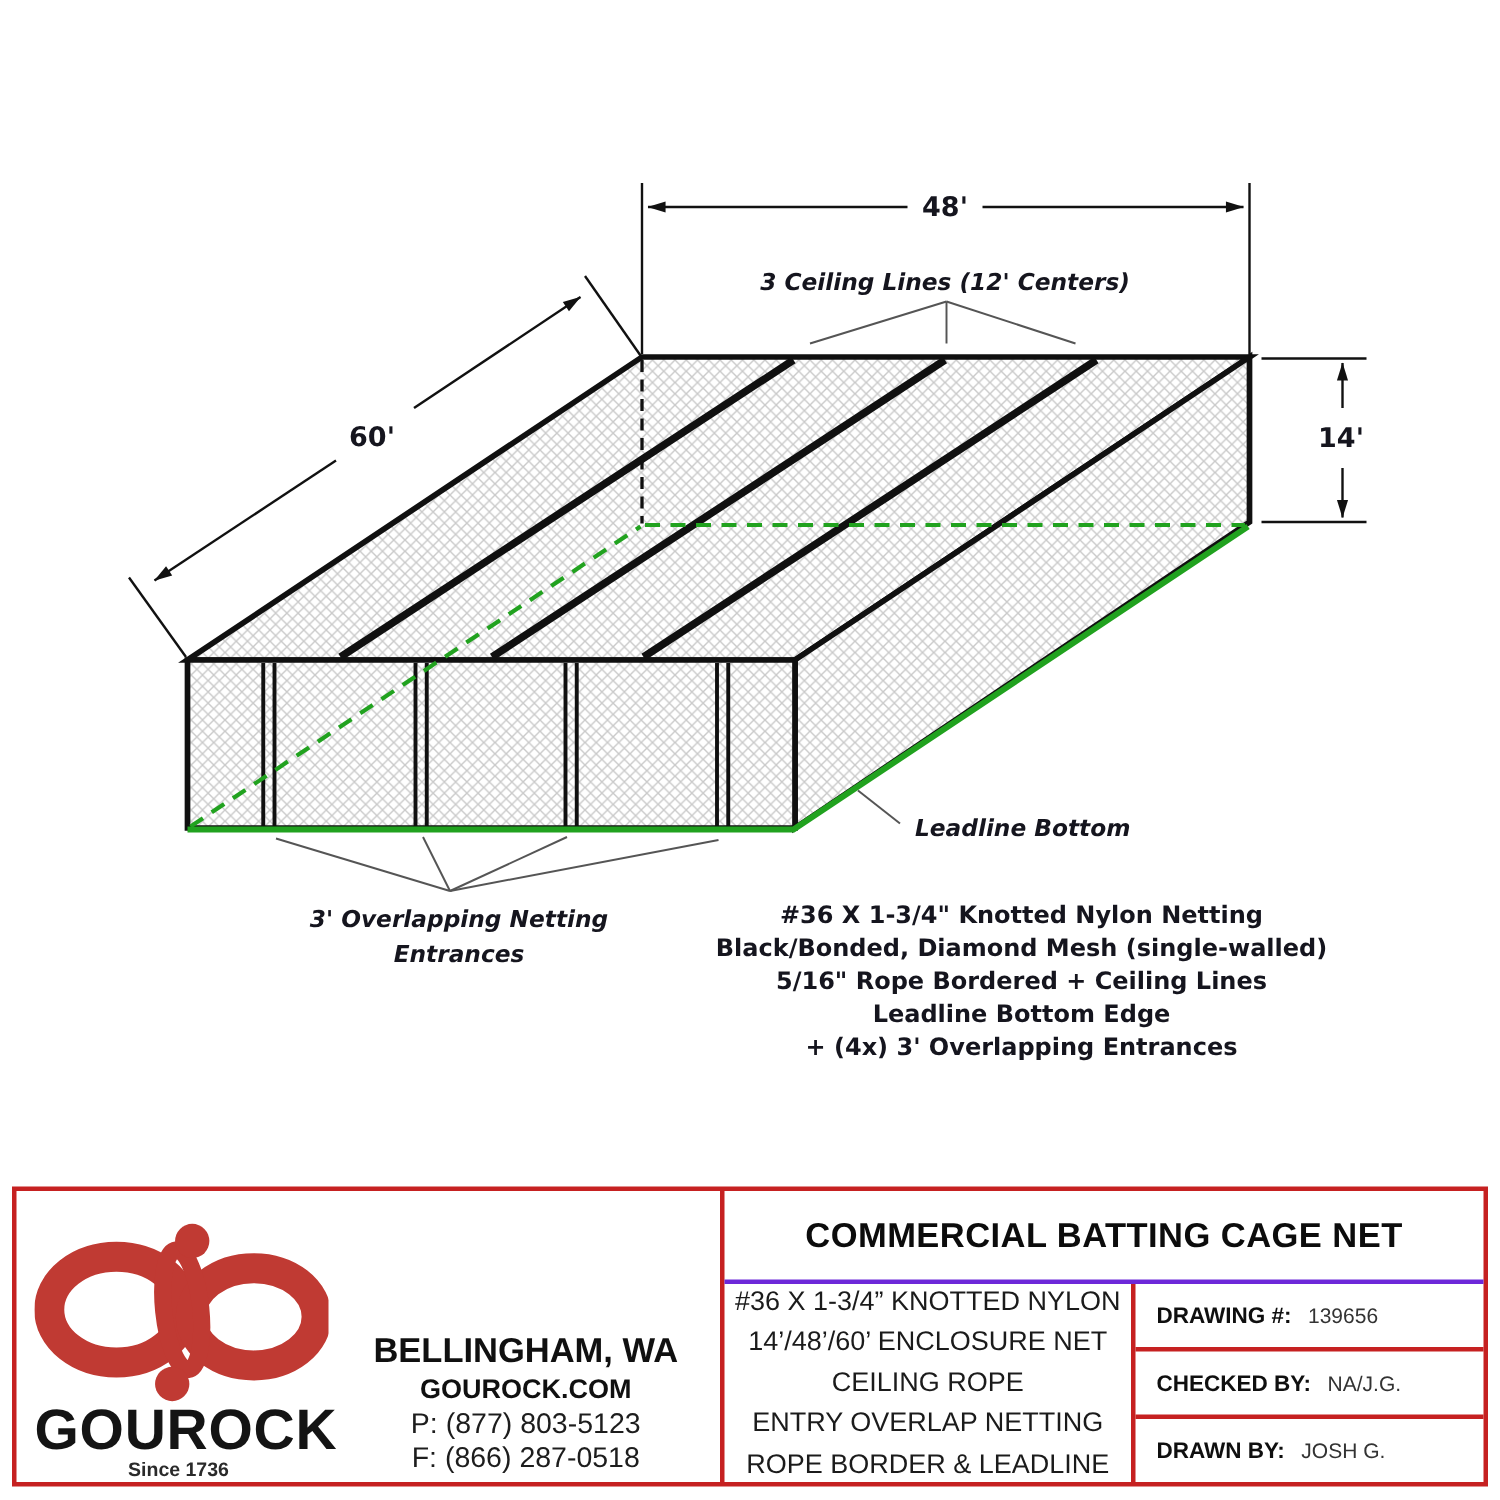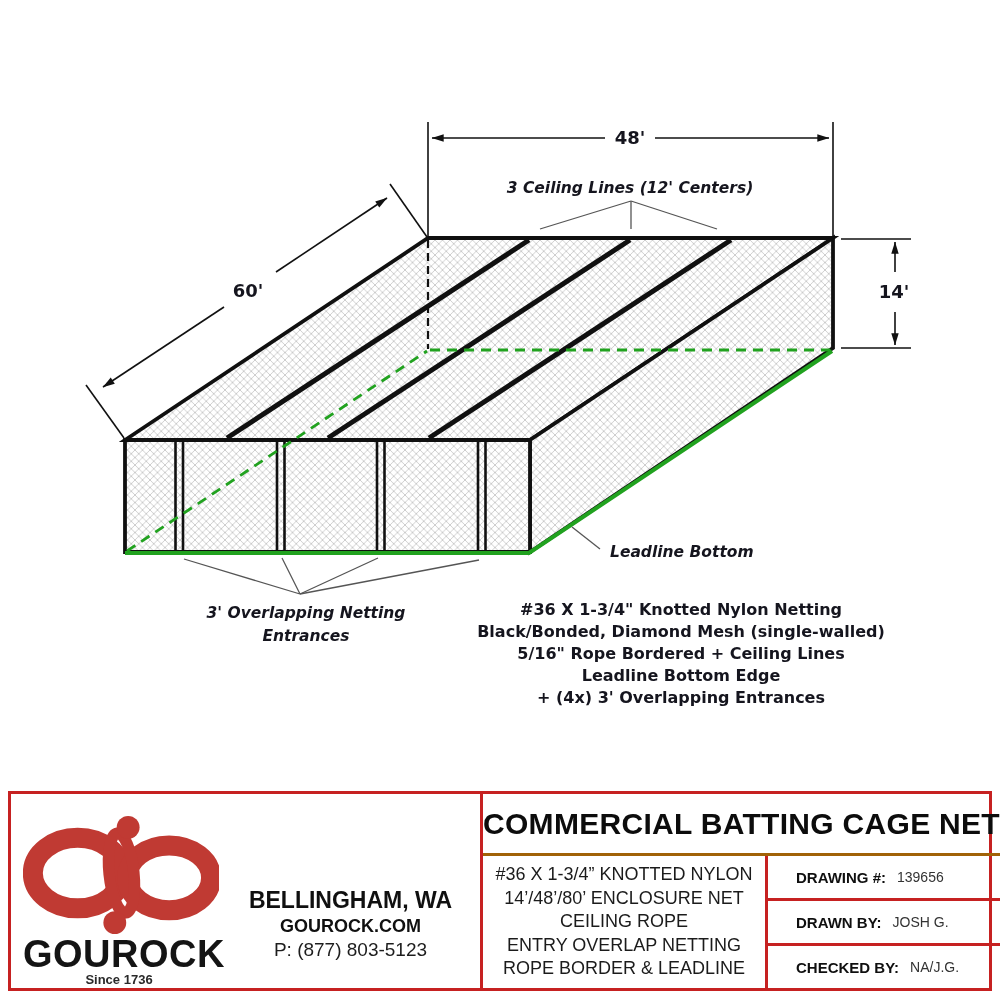--- a/index.html
+++ b/index.html
@@ -28,31 +28,31 @@
     line-height:36px; margin-top:0px;
   }
   .logo-tagline { font-size:13px; font-weight:bold; color:#2a2a2a; text-align:center; width:192px; }
   .address-col { flex:1; text-align:center; padding-top:92px; color:#101010; }
   .addr-city  { font-size:23px; font-weight:bold; line-height:28px; }
   .addr-web   { font-size:18px; font-weight:bold; line-height:24px; }
   .addr-phone, .addr-fax { font-size:19px; line-height:23px; color:#1d1d1d; }
 
   .tb-right { flex:1; border-left:3px solid #c62121; display:flex; flex-direction:column; }
   .tb-title {
-    height:59px; flex:none; border-bottom:3px solid #a16207;
+    height:59px; flex:none; border-bottom:3px solid #6d28d9;
     display:flex; align-items:center; justify-content:center;
-    font-size:30px; font-weight:bold; color:#0c0c0c; letter-spacing:0.3px; white-space:nowrap;
+    font-size:23px; font-weight:bold; color:#0c0c0c; letter-spacing:0.3px; white-space:nowrap;
   }
   .tb-lower { flex:1; display:flex; }
   .tb-specs {
-    flex:1; display:flex; flex-direction:column; justify-content:center;
+    flex:1; display:flex; flex-direction:column; justify-content:space-between;
     text-align:center; font-size:18px; line-height:23.5px; color:#1b1b1b;
   }
   .tb-info { width:232px; flex:none; border-left:3px solid #c62121; display:flex; flex-direction:column; }
-  .info-row { flex:1; display:flex; align-items:center; padding-left:28px; gap:11px; }
+  .info-row { flex:1; display:flex; align-items:center; padding-left:14px; gap:11px; }
   .info-row + .info-row { border-top:3px solid #c62121; }
   .info-label { font-size:15px; font-weight:bold; color:#0f0f0f; white-space:nowrap; }
   .info-value { font-size:14px; color:#333333; white-space:nowrap; }
 </style>
 </head>
 <body>
 
 <div class="page">
 
   <svg class="drawing" viewBox="0 0 1000 780">
@@ -153,43 +153,44 @@
           <circle cx="110" cy="14" r="12" fill="#c03a33"></circle>
           <circle cx="96" cy="114" r="12" fill="#c03a33"></circle>
         </svg>
         <div class="logo-text">GOUROCK</div>
         <div class="logo-tagline">Since 1736</div>
       </div>
       <div class="address-col">
         <div class="addr-city">BELLINGHAM, WA</div>
         <div class="addr-web">GOUROCK.COM</div>
         <div class="addr-phone">P: (877) 803-5123</div>
+        <div class="addr-fax">F: (866) 287-0518</div>
       </div>
     </div>
 
     <div class="tb-right">
       <div class="tb-title">COMMERCIAL BATTING CAGE NET</div>
       <div class="tb-lower">
         <div class="tb-specs">
           <div>#36 X 1-3/4” KNOTTED NYLON</div>
-          <div>14’/48’/80’ ENCLOSURE NET</div>
+          <div>14’/48’/60’ ENCLOSURE NET</div>
           <div>CEILING ROPE</div>
           <div>ENTRY OVERLAP NETTING</div>
           <div>ROPE BORDER &amp; LEADLINE</div>
         </div>
         <div class="tb-info">
           <div class="info-row">
             <span class="info-label">DRAWING #:</span>
             <span class="info-value">139656</span>
           </div>
           <div class="info-row">
+            <span class="info-label">CHECKED BY:</span>
+            <span class="info-value">NA/J.G.</span>
+          </div>
+          <div class="info-row">
             <span class="info-label">DRAWN BY:</span>
             <span class="info-value">JOSH G.</span>
-          </div>
-          <div class="info-row">
-            <span class="info-label">CHECKED BY:</span>
-            <span class="info-value">NA/J.G.</span>
           </div>
         </div>
       </div>
     </div>
   </div>
 </div>
 
 </body></html>

